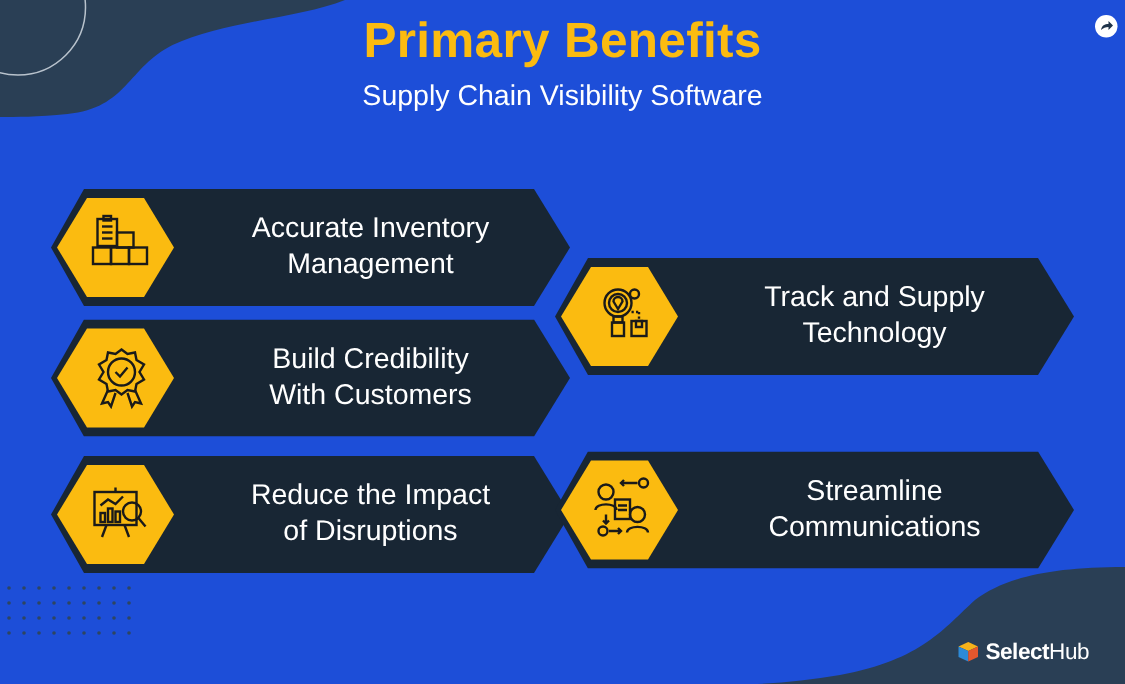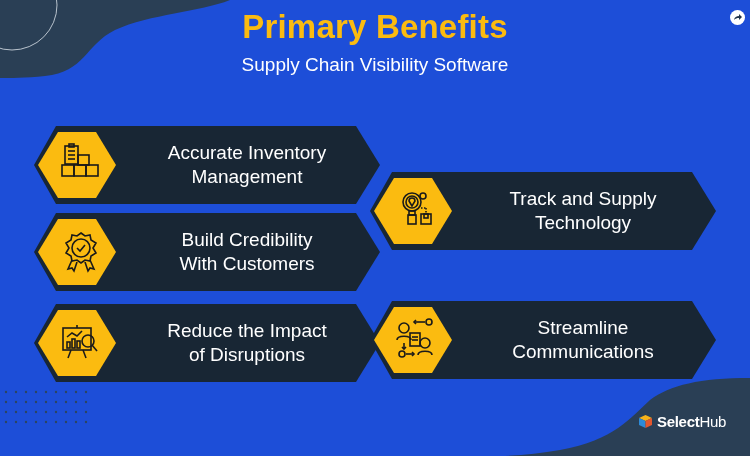--- a/index.html
+++ b/index.html
@@ -6,21 +6,21 @@
   body { width: 750px; height: 456px; overflow: hidden; background: #1f3349; font-family: "Liberation Sans", "DejaVu Sans", sans-serif; }
   .canvas { position: relative; width: 750px; height: 456px; overflow: hidden; background: #1d4ed8; }
   .bg-svg { position: absolute; left: 0; top: 0; }
   .title { position: absolute; left: 0; width: 750px; text-align: center; top: 8px; font-size: 33px; font-weight: bold; color: #fbbb10; letter-spacing: 0.2px; }
   .subtitle { position: absolute; left: 0; width: 750px; text-align: center; top: 54px; font-size: 19px; color: #ffffff; }
   .card { position: absolute; width: 346px; height: 90px; }
   .card svg.shape { position: absolute; left: 0; top: 0; }
   .card .label { position: absolute; left: 92px; right: 12px; top: 0; height: 78px; display: flex; align-items: center; justify-content: center; text-align: center; color: #ffffff; font-size: 19px; line-height: 24px; white-space: pre-line; }
   .card .icon { position: absolute; left: 22px; top: 14px; width: 50px; height: 50px; }
   .share { position: absolute; left: 730px; top: 10px; width: 15px; height: 15px; border-radius: 50%; background: #ffffff; }
-  .logo { position: absolute; left: 638px; top: 413px; display: flex; align-items: center; gap: 4px; }
+  .logo { position: absolute; left: 638px; top: 426px; display: flex; align-items: center; gap: 4px; }
   .logo-text { color: #ffffff; font-size: 15px; letter-spacing: -0.3px; }
   .logo-text b { font-weight: bold; }
 </style>
 </head>
 <body>
 
 <div class="canvas">
 
   <svg class="bg-svg" width="750" height="456">
     <path d="M0,0 L230,0 C200,12 150,14 115,30 C85,45 85,72 45,76 C25,78 10,78 0,78 Z" fill="#2a3f55"></path>

